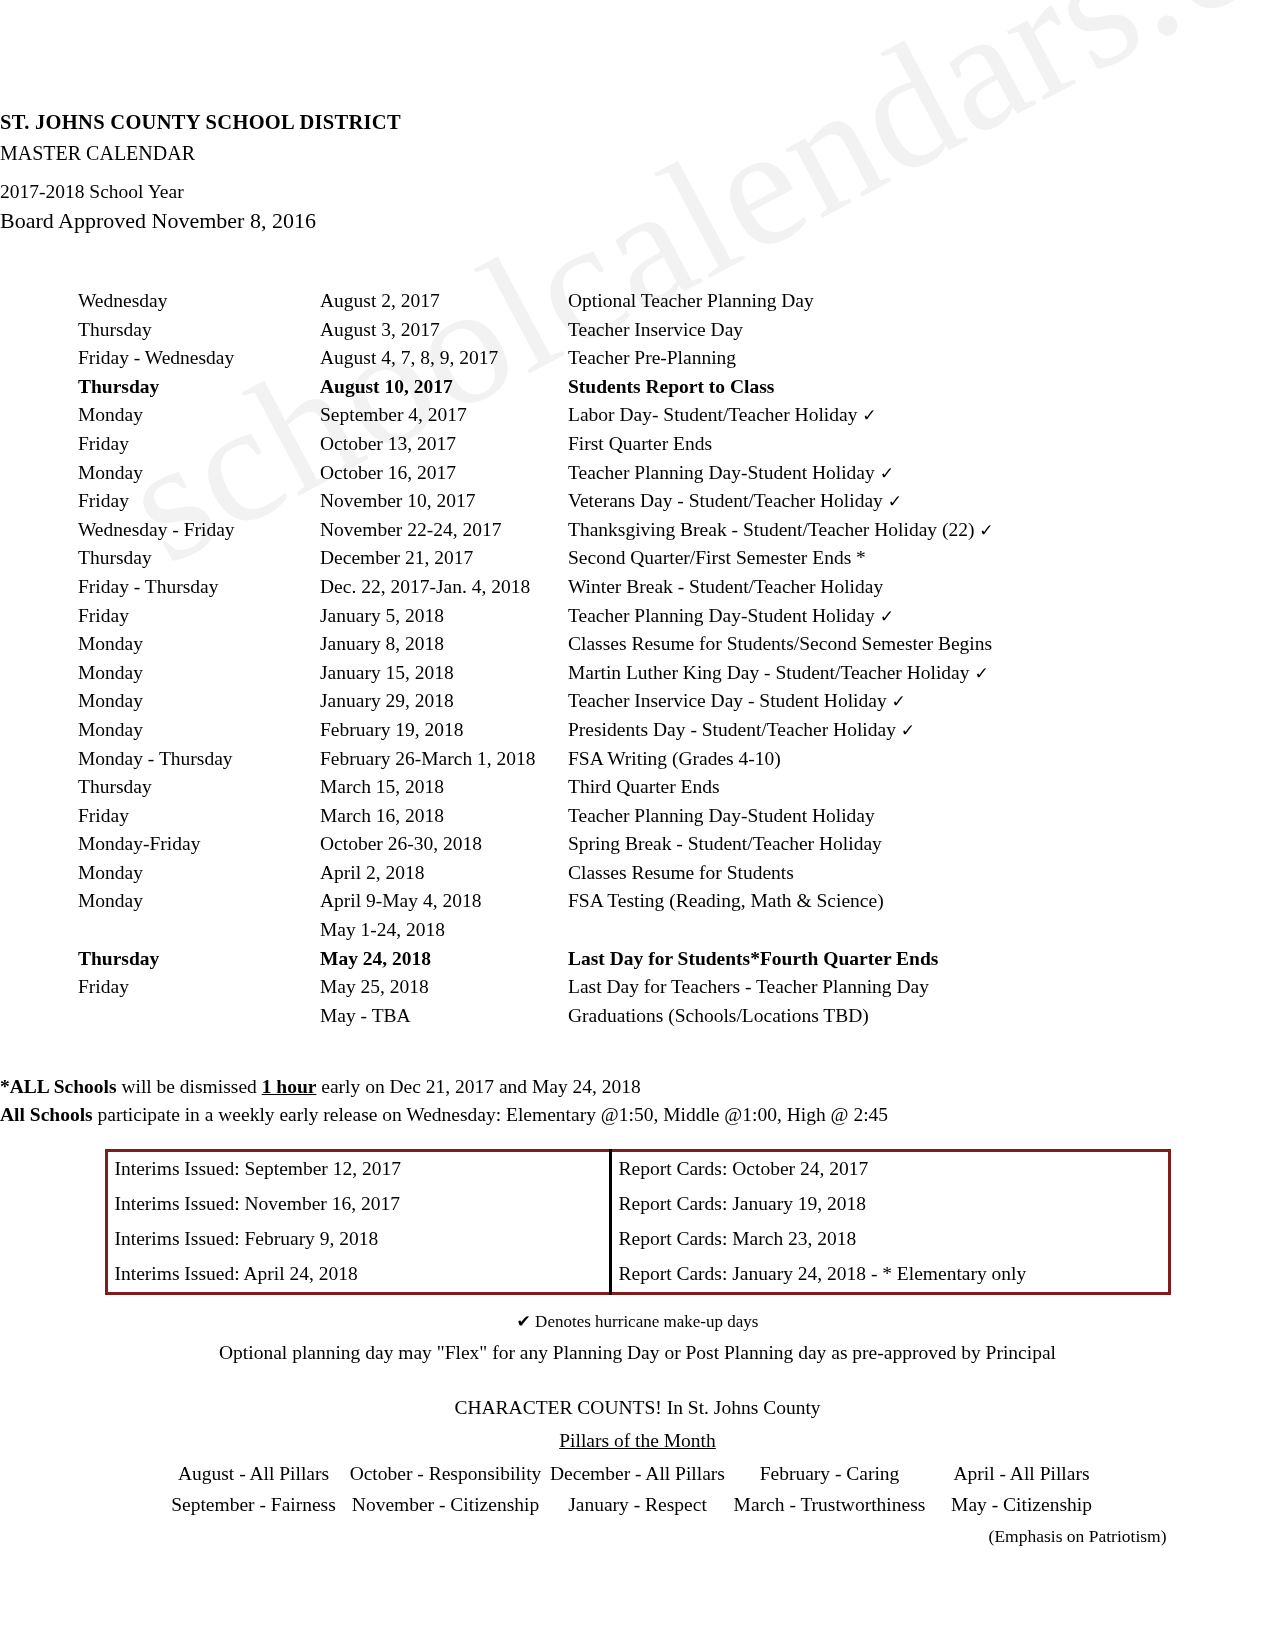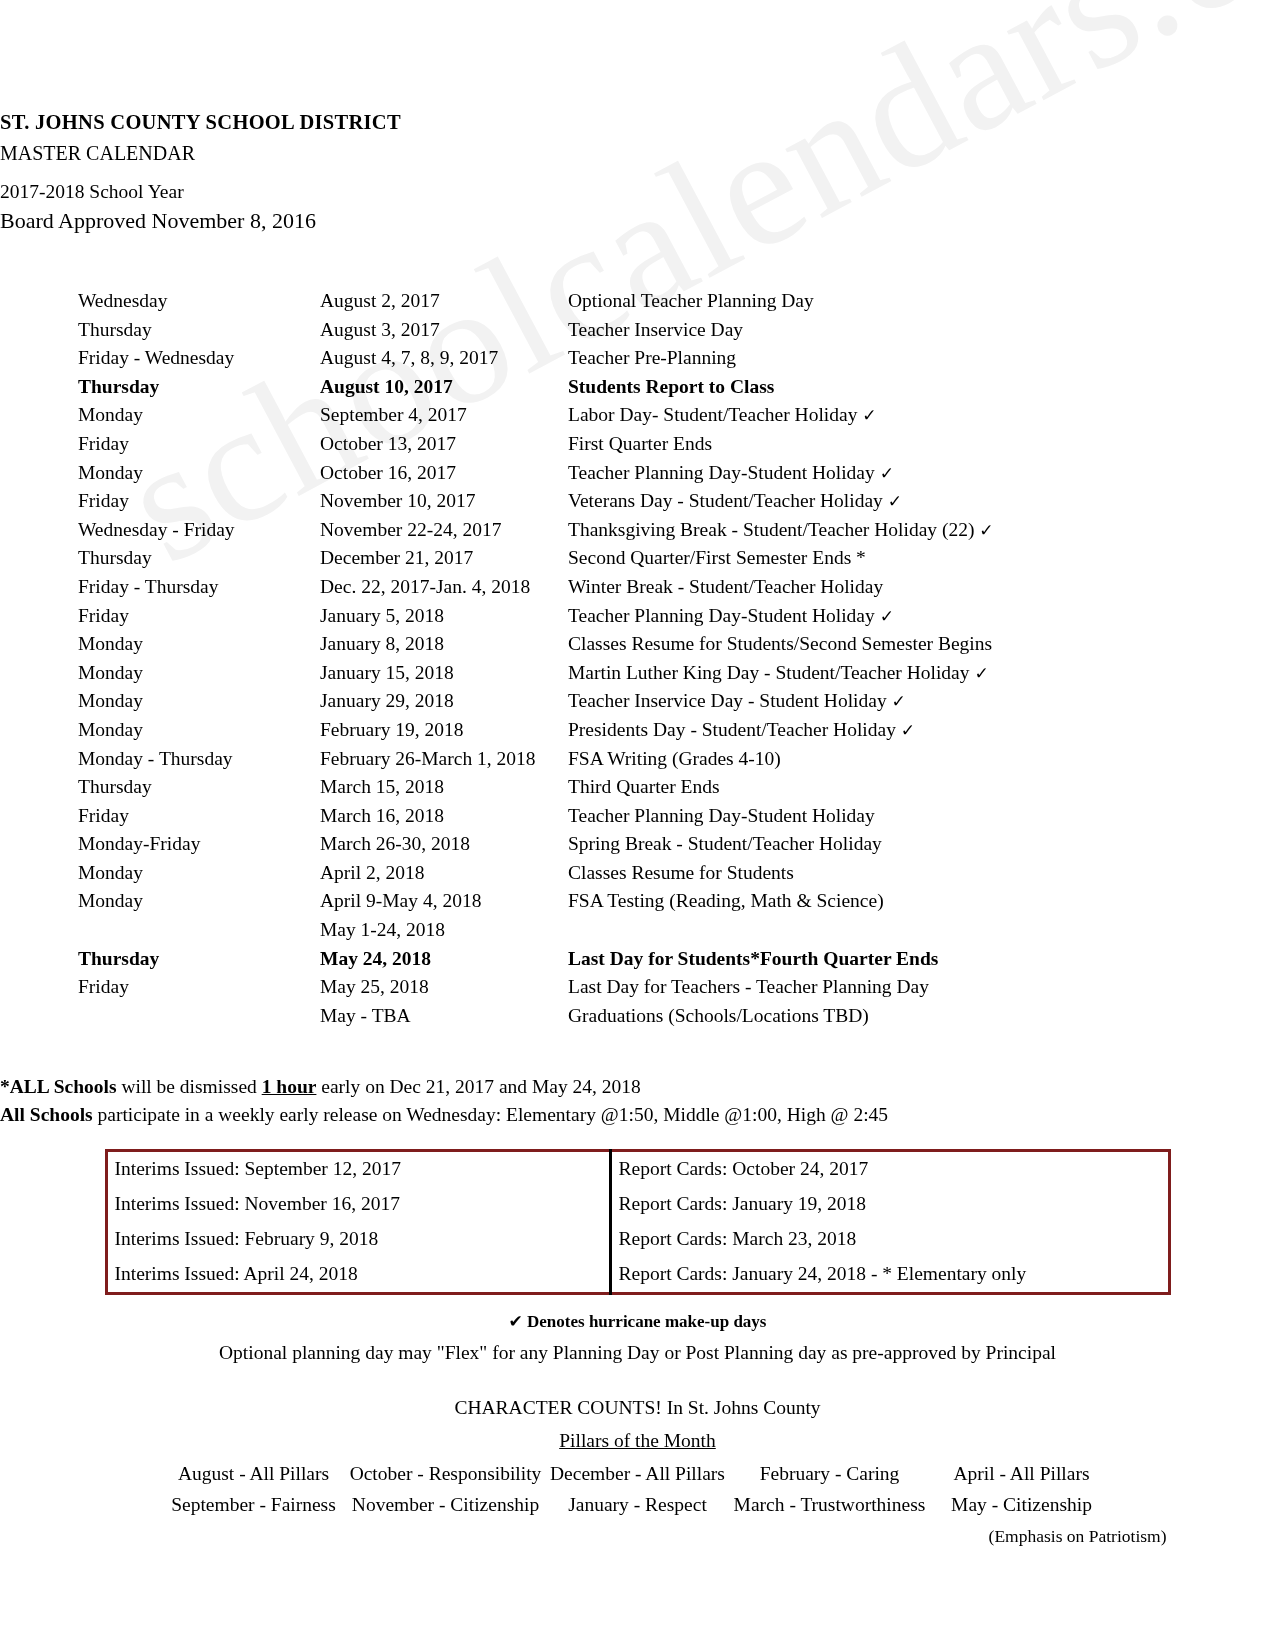--- a/index.html
+++ b/index.html
@@ -64,21 +64,21 @@
     border:0;
     font-size:19.5px;
     padding:4px 0 4px 7px;
     height:27px;
     vertical-align:middle;
   }
   .tbl td.left{width:494px;border-right:3px solid #000;}
 
   
   .foot{text-align:center;margin-top:18px;}
-  .foot .denote{font-size:17px;font-weight:bold;line-height:1.0;text-align:center;}
+  .foot .denote{font-size:17px;font-weight:normal;line-height:1.0;text-align:center;}
   .foot .flex{font-size:19.5px;margin-top:13px;line-height:1.0;}
   .foot .cc{font-size:19.5px;margin-top:36px;line-height:1.0;}
   .foot .pillars-title{font-size:19.5px;margin-top:13px;line-height:1.0;}
   .foot .pillars-title span{text-decoration:underline;}
 
   .pillars{margin-top:13px;}
   .pgrid{
     display:grid;
     grid-template-columns:repeat(5,1fr);
     width:960px;margin:0 auto;
@@ -199,21 +199,21 @@
           <div class="c-date">March 15, 2018</div>
           <div class="c-evt"><span>Third Quarter Ends</span></div>
         </div>
         <div class="row">
           <div class="c-day">Friday</div>
           <div class="c-date">March 16, 2018</div>
           <div class="c-evt"><span>Teacher Planning Day-Student Holiday</span></div>
         </div>
         <div class="row">
           <div class="c-day">Monday-Friday</div>
-          <div class="c-date">March 26-30, 2018</div>
+          <div class="c-date">October 26-30, 2018</div>
           <div class="c-evt"><span>Spring Break - Student/Teacher Holiday</span></div>
         </div>
         <div class="row">
           <div class="c-day">Monday</div>
           <div class="c-date">April 2, 2018</div>
           <div class="c-evt"><span>Classes Resume for Students</span></div>
         </div>
         <div class="row">
           <div class="c-day">Monday</div>
           <div class="c-date">April 9-May 4, 2018</div>

